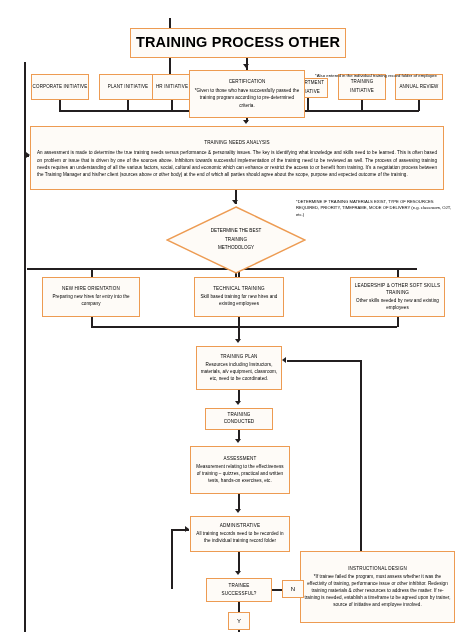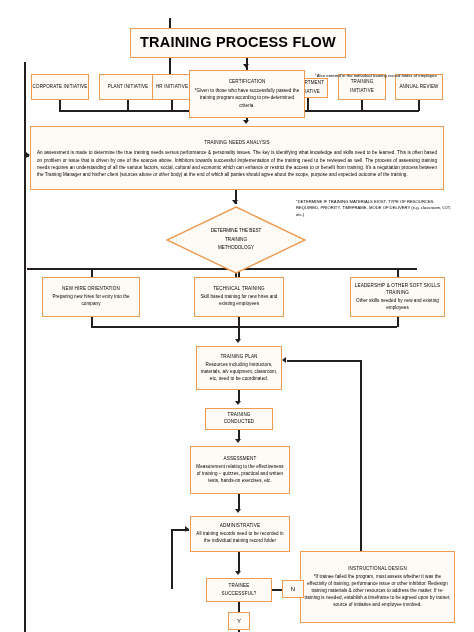--- a/index.html
+++ b/index.html
@@ -196,21 +196,21 @@
   <div class="ln lnh" style="left:286px;top:589px;width:14px;"></div>
 
   <div class="ln lnh" style="left:171px;top:529px;width:18px;"></div>
   <div class="ln lnv" style="left:171px;top:529px;height:60px;"></div>
   <div class="arw arw-r" style="left:185px;top:526px;"></div>
 
   <div class="ln lnv" style="left:238px;top:602px;height:10px;"></div>
   <div class="ln lnv" style="left:238px;top:629px;height:3px;"></div>
 
   <div class="node" id="title">
-    <div class="ttl">TRAINING PROCESS FLOW</div>
+    <div class="ttl">TRAINING PROCESS OTHER</div>
   </div>
 
   <div class="node src" id="src-corporate">
     <div class="ttl">CORPORATE INITIATIVE</div>
   </div>
   <div class="node src" id="src-plant">
     <div class="ttl">PLANT INITIATIVE</div>
   </div>
   <div class="node src" id="src-hr">
     <div class="ttl">HR INITIATIVE</div>

